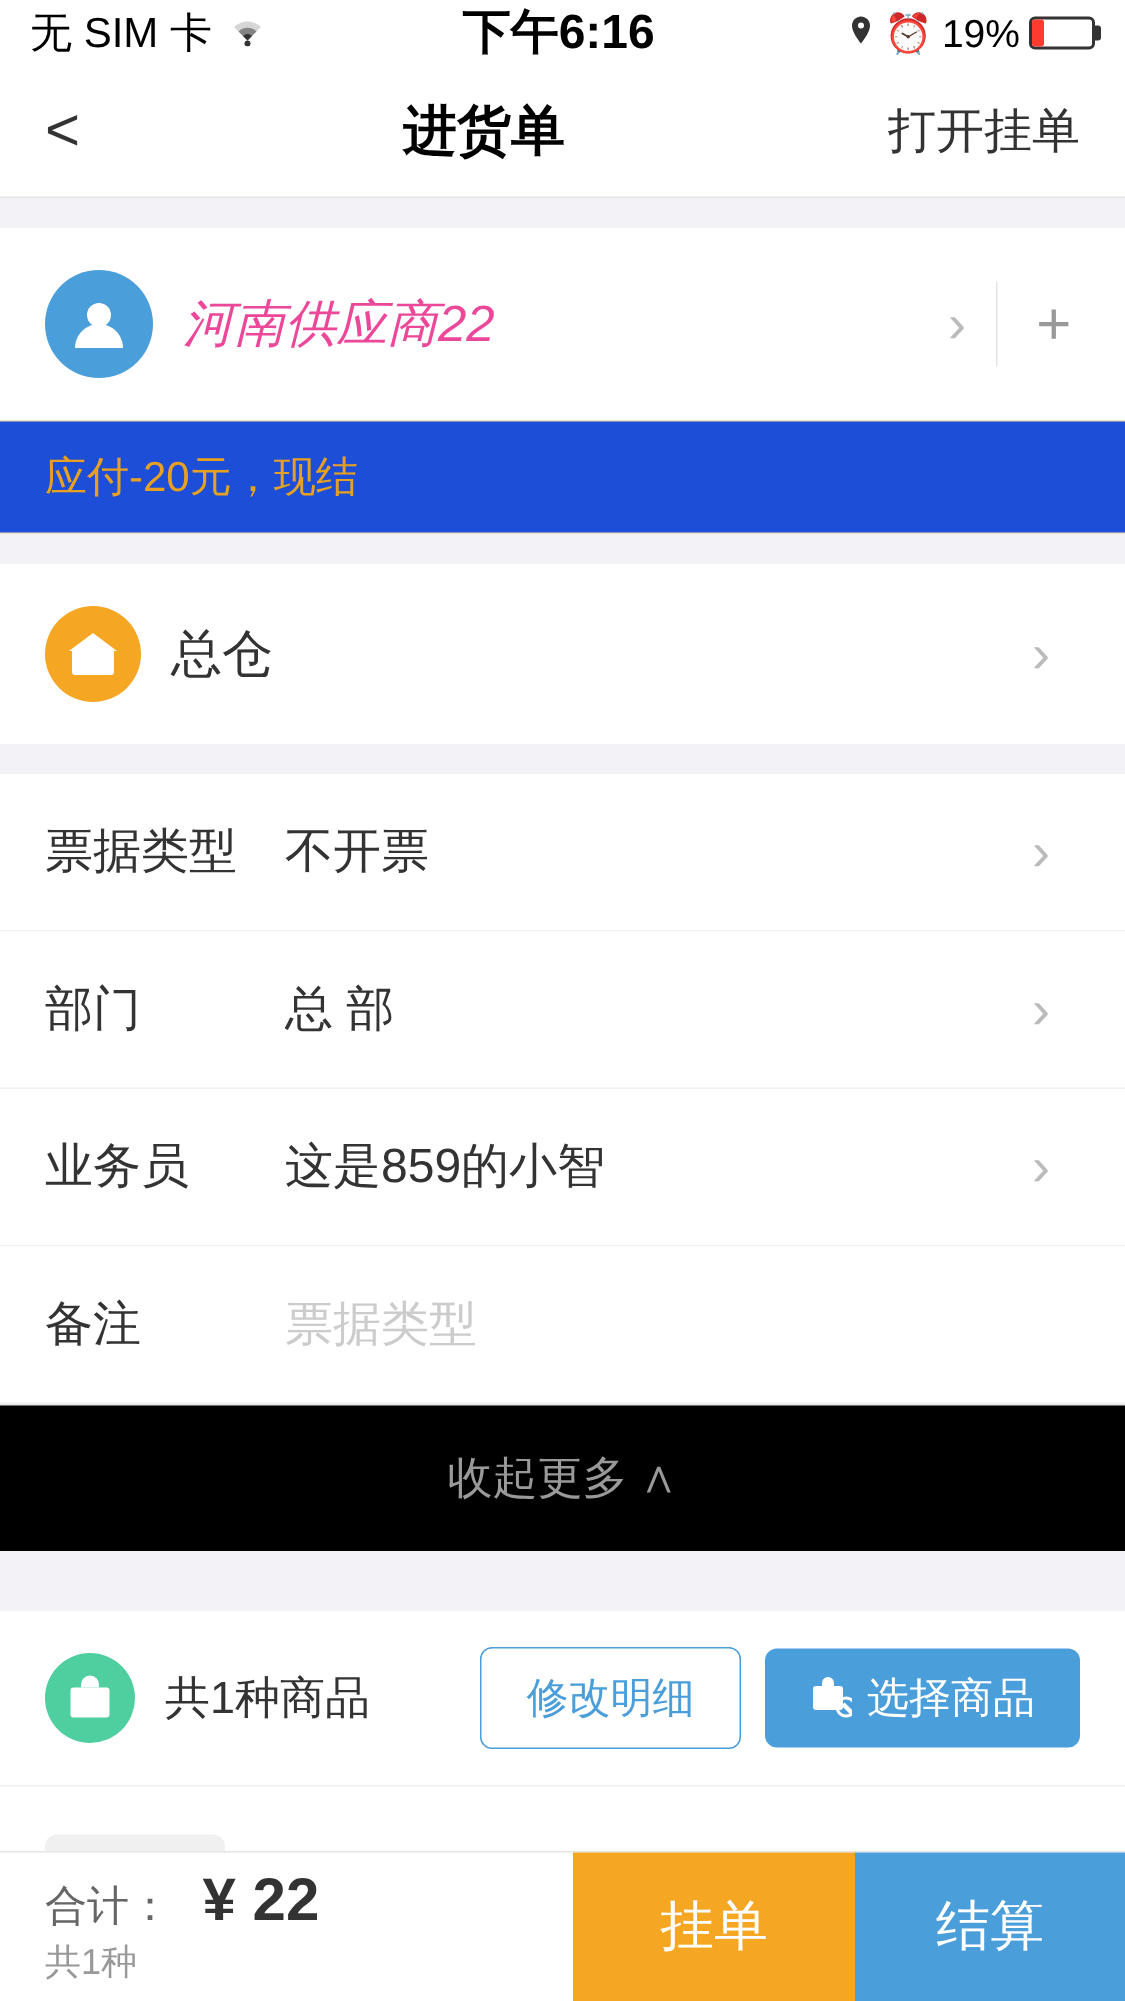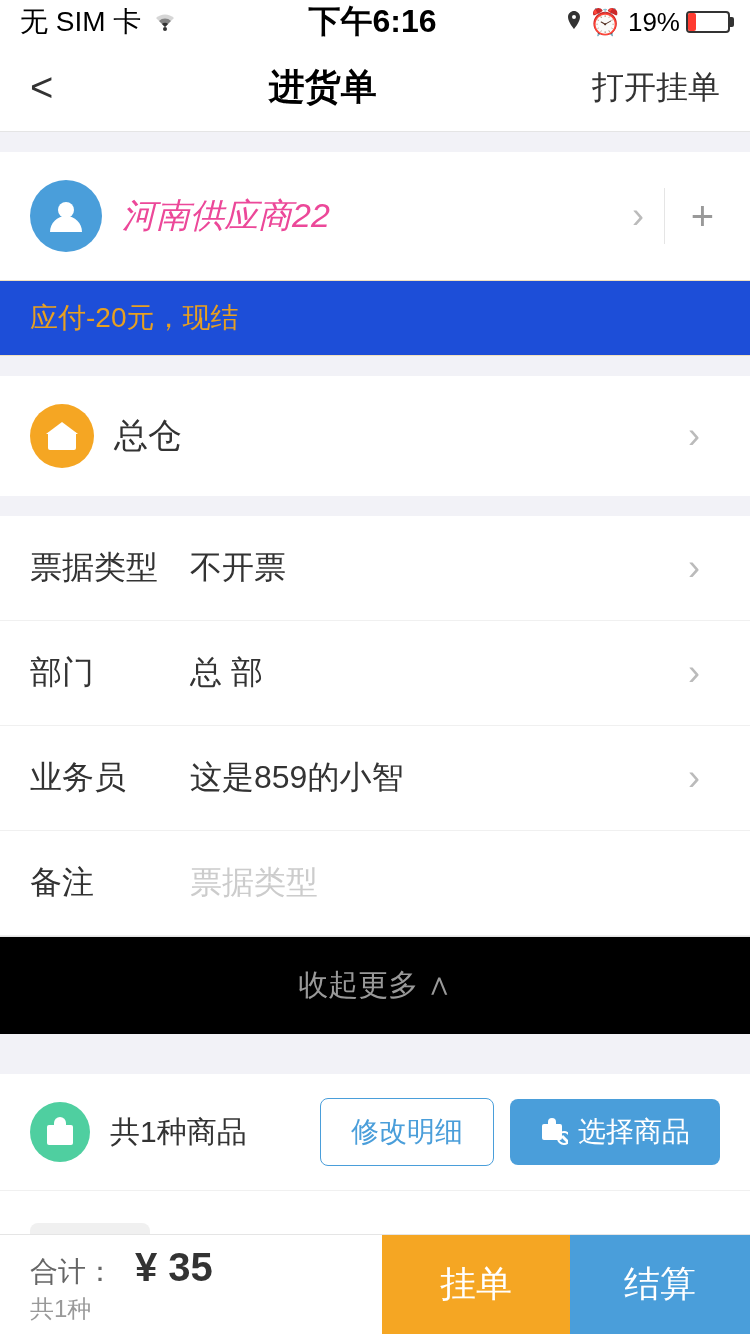--- a/index.html
+++ b/index.html
@@ -332,19 +332,19 @@
       <span class="more-btn">•••</span>
     </div>
   </div>
 
 </div>
 
 <div class="bottom-bar">
   <div class="total-section">
     <div style="display:flex;align-items:baseline;gap:21px;">
       <span class="total-label">合计：</span>
-      <span class="total-amount">¥ 35</span>
+      <span class="total-amount">¥ 22</span>
     </div>
     <span class="total-count">共1种</span>
   </div>
   <div class="hang-btn">挂单</div>
   <div class="settle-btn">结算</div>
 </div>
 
 </body></html>

